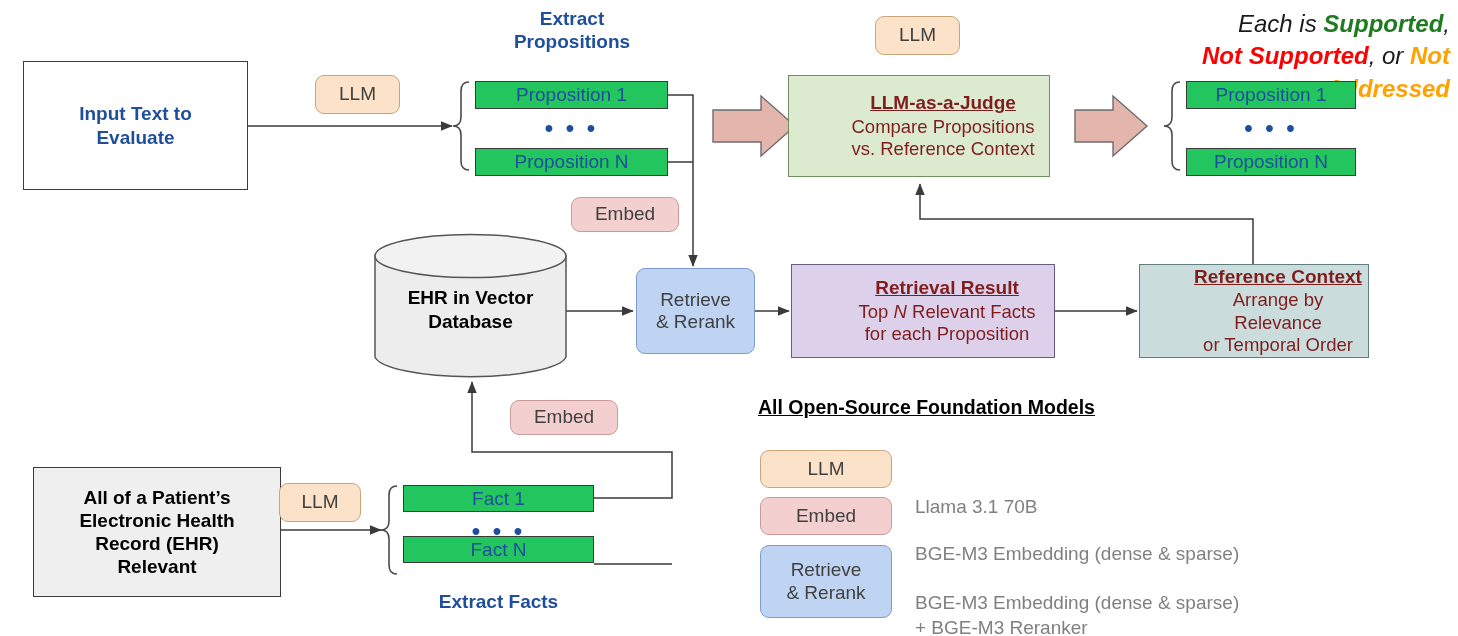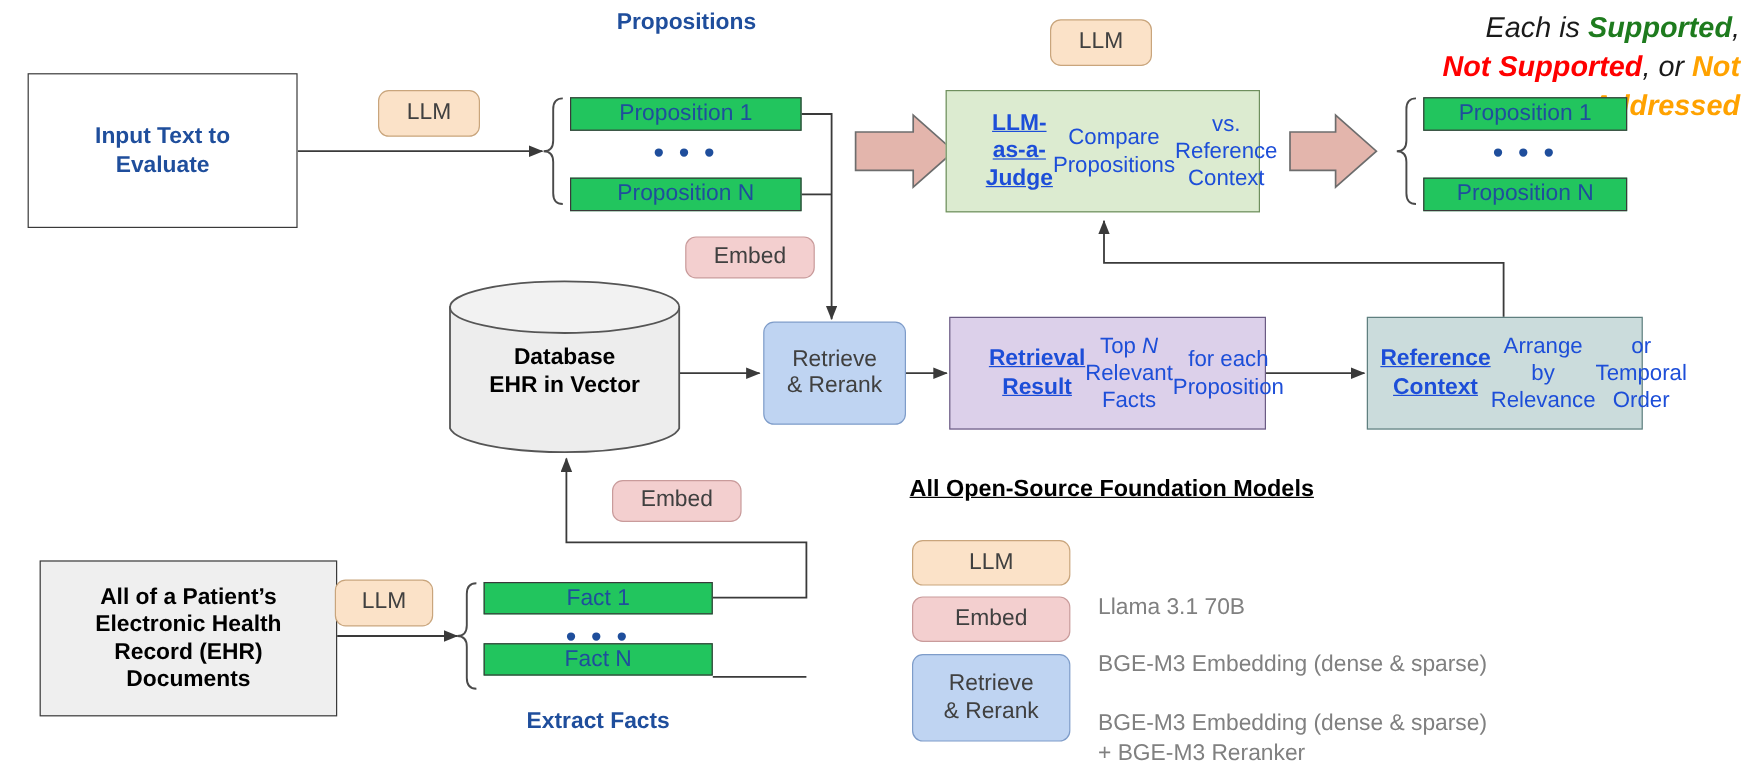--- a/index.html
+++ b/index.html
@@ -35,22 +35,22 @@
   .ellipsis{
     display:flex;align-items:center;justify-content:center;
     color:#1F4E9C;font-size:24px;letter-spacing:3px;font-weight:bold;
   }
 
   
   .cap{color:#1F4E9C;font-weight:bold;font-size:19px;text-align:center;line-height:1.2;}
 
   
   .pbox{
-    display:flex;flex-direction:row;align-items:center;justify-content:center;
-    border:1.5px solid #555;text-align:center;color:#1d4ed8;font-size:18.5px;line-height:1.22;padding-left:48px;
+    display:flex;flex-direction:column;align-items:center;justify-content:center;
+    border:1.5px solid #555;text-align:center;color:#7f1d1d;font-size:18.5px;line-height:1.22;padding-left:48px;
   }
   .pbox .ttl{font-weight:bold;text-decoration:underline;font-size:19px;margin-bottom:1px;}
   .green{background:#DCEBD0;border-color:#6f8f5e;}
   .purple{background:#DCD0EA;border-color:#6a5b83;}
   .teal{background:#CBDCDC;border-color:#5f7f7f;}
 
   
   .verdict{font-size:24px;font-style:italic;color:#4d4d4d;line-height:1.35;text-align:right;}
   .v-sup{color:#1E7B1E;font-weight:bold;}
   .v-nsup{color:#FF0000;font-weight:bold;}
@@ -116,20 +116,21 @@
   <div class="abs node" style="left:23px;top:61px;width:225px;height:129px;">
     <div class="node-blue-text">
       <div>Input Text to</div>
       <div>Evaluate</div>
     </div>
   </div>
 
   <div class="abs pill pill-llm" style="left:315px;top:75px;width:85px;height:39px;">LLM</div>
 
   <div class="abs cap" style="left:474px;top:8px;width:196px;">
+    <div>Extract</div>
     <div>Propositions</div>
   </div>
 
   <div class="abs item" style="left:475px;top:81px;width:193px;height:28px;">Proposition 1</div>
   <div class="abs ellipsis" style="left:475px;top:112px;width:193px;height:32px;">• • •</div>
   <div class="abs item" style="left:475px;top:148px;width:193px;height:28px;">Proposition N</div>
 
   <div class="abs pill pill-llm" style="left:875px;top:16px;width:85px;height:39px;">LLM</div>
 
   <div class="abs pbox green" style="left:788px;top:75px;width:262px;height:102px;">
@@ -148,22 +149,22 @@
   </div>
 
   <div class="abs item" style="left:1186px;top:81px;width:170px;height:28px;">Proposition 1</div>
   <div class="abs ellipsis" style="left:1186px;top:112px;width:170px;height:32px;">• • •</div>
   <div class="abs item" style="left:1186px;top:148px;width:170px;height:28px;">Proposition N</div>
 
   <div class="abs pill pill-embed" style="left:571px;top:197px;width:108px;height:35px;">Embed</div>
 
   <div class="abs" style="left:375px;top:286px;width:191px;">
     <div class="cyl-label" style="position:relative;">
+      <div>EHR in Vector</div>
       <div>Database</div>
-      <div>EHR in Vector</div>
     </div>
   </div>
 
   <div class="abs pill pill-retrieve" style="left:636px;top:268px;width:119px;height:86px;flex-direction:column;">
     <div>Retrieve</div>
     <div>&amp; Rerank</div>
   </div>
 
   <div class="abs pbox purple" style="left:791px;top:264px;width:264px;height:94px;">
     <div class="ttl">Retrieval Result</div>
@@ -177,21 +178,21 @@
     <div>or Temporal Order</div>
   </div>
 
   <div class="abs pill pill-embed" style="left:510px;top:400px;width:108px;height:35px;">Embed</div>
 
   <div class="abs node" style="left:33px;top:467px;width:248px;height:130px;background:#EFEFEF;">
     <div class="node-black-text">
       <div>All of a Patient’s</div>
       <div>Electronic Health</div>
       <div>Record (EHR)</div>
-      <div>Documents</div>
+      <div>Relevant</div>
     </div>
   </div>
 
   <div class="abs pill pill-llm" style="left:279px;top:483px;width:82px;height:39px;">LLM</div>
 
   <div class="abs item" style="left:403px;top:485px;width:191px;height:27px;">Fact 1</div>
   <div class="abs ellipsis" style="left:403px;top:515px;width:191px;height:32px;">• • •</div>
   <div class="abs item" style="left:403px;top:536px;width:191px;height:27px;">Fact N</div>
 
   <div class="abs cap" style="left:403px;top:591px;width:191px;">Extract Facts</div>

